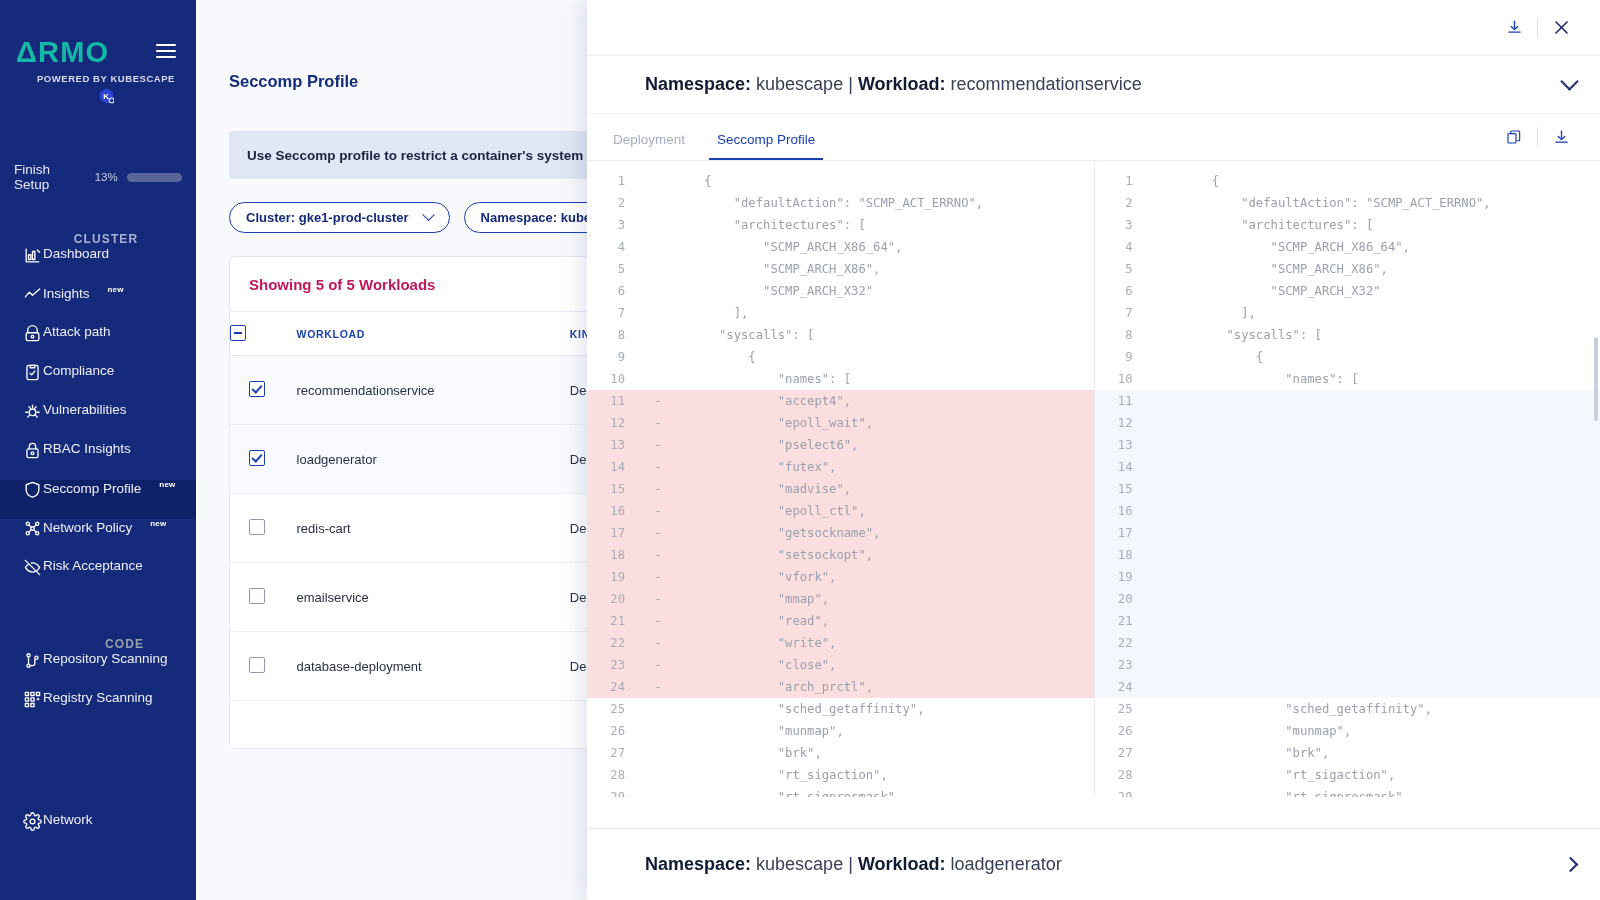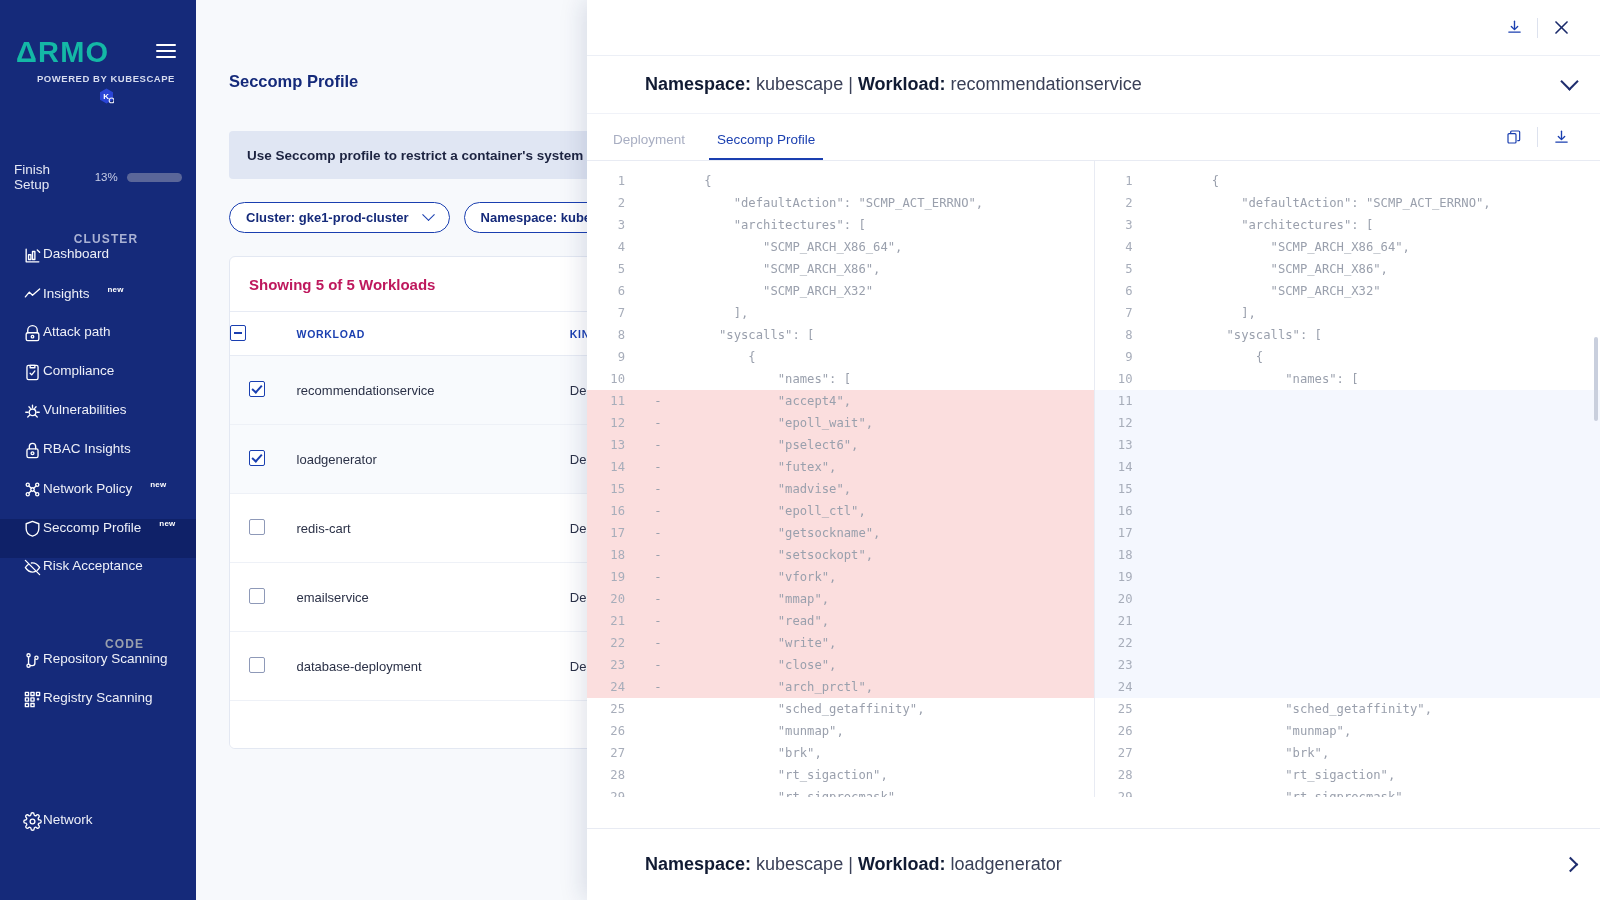--- a/index.html
+++ b/index.html
@@ -288,40 +288,40 @@
         <div class="nav-item">
           <span class="nav-ico">
             <svg width="19" height="19" viewBox="0 0 24 24" fill="none" stroke="#ffffff" stroke-width="1.7" stroke-linecap="round" stroke-linejoin="round">
               <rect x="5" y="10" width="14" height="11" rx="2"></rect>
               <path d="M8 10V7a4 4 0 0 1 8 0v3"></path>
               <circle cx="12" cy="15.5" r="1.8"></circle>
             </svg>
           </span>
           <span class="nav-label">RBAC Insights</span>
         </div>
+        <div class="nav-item active">
+          <span class="nav-ico">
+            <svg width="19" height="19" viewBox="0 0 24 24" fill="none" stroke="#ffffff" stroke-width="1.7" stroke-linecap="round" stroke-linejoin="round">
+              <path d="M12 3l8 3v6c0 5-3.4 8.3-8 9.6C7.4 20.3 4 17 4 12V6z"></path>
+            </svg>
+          </span>
+          <span class="nav-label">Seccomp Profile<span class="badge-new">new</span></span>
+        </div>
         <div class="nav-item">
           <span class="nav-ico">
             <svg width="19" height="19" viewBox="0 0 24 24" fill="none" stroke="#ffffff" stroke-width="1.7" stroke-linecap="round" stroke-linejoin="round">
               <circle cx="6" cy="6" r="2"></circle>
               <circle cx="18" cy="6" r="2"></circle>
               <circle cx="6" cy="18" r="2"></circle>
               <circle cx="18" cy="18" r="2"></circle>
               <circle cx="12" cy="12" r="2.2"></circle>
               <path d="M7.5 7.5l3 3M16.5 7.5l-3 3M7.5 16.5l3-3M16.5 16.5l-3-3"></path>
             </svg>
           </span>
           <span class="nav-label">Network Policy<span class="badge-new">new</span></span>
-        </div>
-        <div class="nav-item active">
-          <span class="nav-ico">
-            <svg width="19" height="19" viewBox="0 0 24 24" fill="none" stroke="#ffffff" stroke-width="1.7" stroke-linecap="round" stroke-linejoin="round">
-              <path d="M12 3l8 3v6c0 5-3.4 8.3-8 9.6C7.4 20.3 4 17 4 12V6z"></path>
-            </svg>
-          </span>
-          <span class="nav-label">Seccomp Profile<span class="badge-new">new</span></span>
         </div>
         <div class="nav-item">
           <span class="nav-ico">
             <svg width="19" height="19" viewBox="0 0 24 24" fill="none" stroke="#ffffff" stroke-width="1.7" stroke-linecap="round" stroke-linejoin="round">
               <path d="M3 3l18 18"></path>
               <path d="M10.6 6.3A9.6 9.6 0 0 1 12 6.2c5 0 9 5.8 9 5.8a17 17 0 0 1-3.2 3.7M6.6 8.1A17 17 0 0 0 3 12s4 5.8 9 5.8a9 9 0 0 0 3.6-.8"></path>
             </svg>
           </span>
           <span class="nav-label">Risk Acceptance</span>
         </div>

